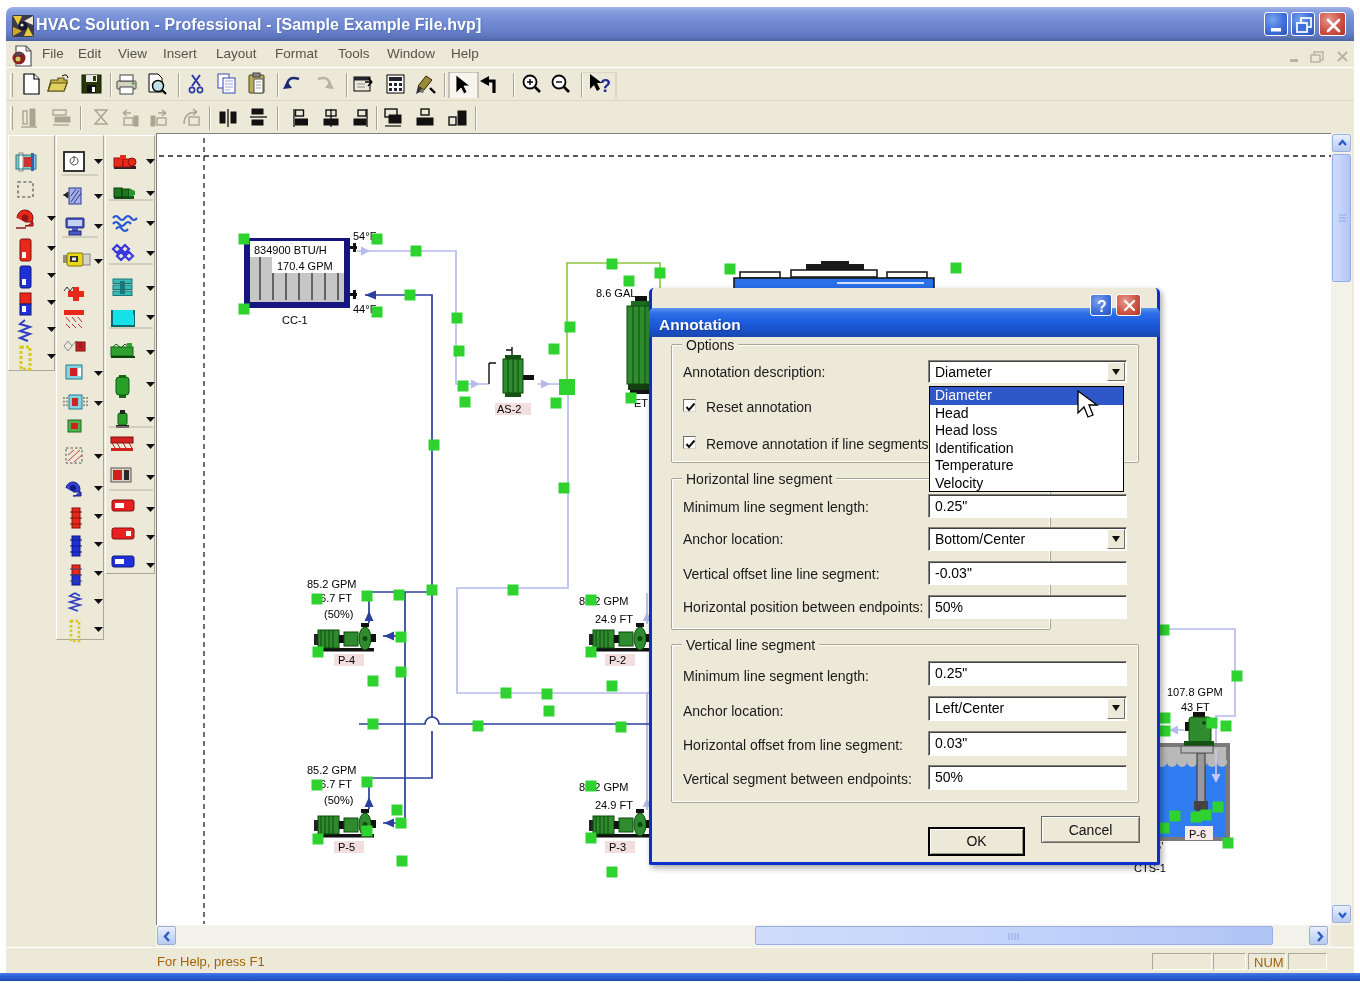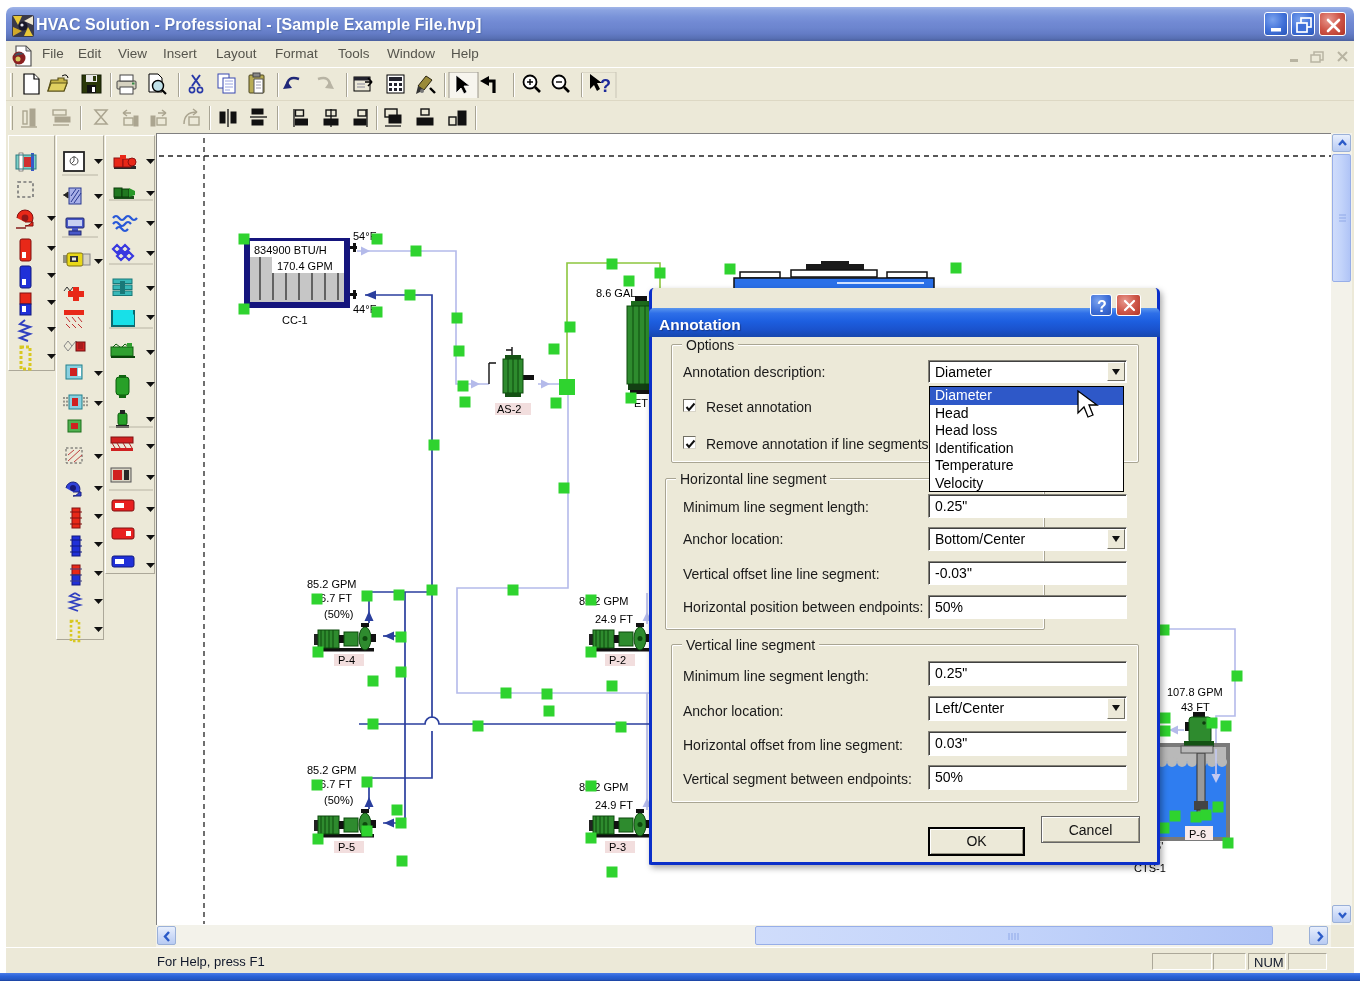--- a/index.html
+++ b/index.html
@@ -20,21 +20,21 @@
 .tsep{position:absolute;width:2px;height:24px;background:#a8a494;border-right:1px solid #fff;}
 .grip{position:absolute;width:3px;height:24px;border-left:1px solid #fff;border-right:1px solid #a8a490;}
 #client{position:absolute;left:0;top:125px;width:1348px;height:814px;background:#ece9d8;}
 #toolbox{position:absolute;left:0;top:0;width:150px;height:792px;background:#ece9d8;}
 .tbcol{position:absolute;background:#ece9d8;border:1px solid;border-color:#fff #aca899 #aca899 #fff;}
 #canvas{position:absolute;left:150px;top:0;width:1175px;height:792px;background:#fff;border-left:1px solid #808080;border-top:1px solid #808080;}
 #vscroll{position:absolute;left:1325px;top:0;width:21px;height:792px;background:#f3f2ea;}
 #hscroll{position:absolute;left:150px;top:792px;width:1175px;height:22px;background:#f3f2ea;}
 .sbtn{position:absolute;border:1px solid #9ab0d8;border-radius:2px;background:linear-gradient(180deg,#e8effc 0%,#cfdcf8 50%,#b8cbf2 100%);}
 .sthumb{position:absolute;border:1px solid #97aee8;border-radius:2px;background:linear-gradient(90deg,#cfdcfb 0%,#c2d3fa 50%,#b0c4f6 100%);}
-#statusbar{position:absolute;left:0;top:939px;width:1348px;height:26px;background:#ece9d8;border-top:1px solid #fff;font-size:13px;color:#0f172a;}
+#statusbar{position:absolute;left:0;top:939px;width:1348px;height:26px;background:#ece9d8;border-top:1px solid #fff;font-size:13px;color:#a16207;}
 .spanel{position:absolute;top:5px;height:17px;border:1px solid;border-color:#aca899 #fff #fff #aca899;}
 #taskbar{position:absolute;left:0;top:973px;width:1360px;height:8px;background:linear-gradient(180deg,#4a7ce8 0%,#2b63d8 40%,#2558c4 80%,#1a3f9a 100%);}
 .glabel{font-size:11px;color:#000;white-space:pre;}
 #dialog{position:absolute;left:649px;top:288px;width:511px;height:577px;background:#ece9d8;
  border:3px solid #0b2fc9;border-top:none;border-radius:5px 5px 2px 2px;box-shadow:2px 3px 6px rgba(0,0,0,0.35);}
 #dtitle{position:absolute;left:-3px;top:0;width:511px;height:29px;border-radius:5px 5px 0 0;
  background:linear-gradient(180deg,#5a96ee 0%,#2e6fe8 18%,#1d5fe0 45%,#1a52cc 75%,#1747ad 100%);margin-top:20px;}
 #dtitle span{position:absolute;left:10px;top:8px;color:#fff;font-weight:bold;font-size:15.5px;text-shadow:1px 1px 1px #1a3a8a;}
 .dhelp,.dclose{position:absolute;top:6px;width:22px;height:22px;border-radius:3px;border:1px solid #fff;}
 .dhelp{left:438px;background:radial-gradient(circle at 35% 30%,#7aa2ee 0%,#3f6fd8 55%,#2a55b8 100%);}
@@ -822,21 +822,21 @@
         </svg></div>
   </div>
   <div class="chk" style="left:31px;top:111px"><svg width="13" height="13">
         <path d="M2.5 6 L5 9 L10.5 2.5" stroke="#111" stroke-width="2" fill="none"></path>
       </svg></div>
   <span class="dlab" style="left:54px;top:111px">Reset annotation</span>
   <div class="chk" style="left:31px;top:148px"><svg width="13" height="13">
         <path d="M2.5 6 L5 9 L10.5 2.5" stroke="#111" stroke-width="2" fill="none"></path>
       </svg></div>
   <span class="dlab" style="left:54px;top:148px">Remove annotation if line segments are deleted</span>
-  <div class="grp" style="left:13px;top:190px;width:380px;height:152px">
+  <div class="grp" style="left:19px;top:190px;width:380px;height:152px">
       <span class="grplab">Horizontal line segment</span>
     </div>
   <span class="dlab" style="left:31px;top:211px">Minimum line segment length:</span>
   <div class="tbox" style="left:276px;top:206px;width:199px;height:24px">
       <span class="tval">0.25"</span>
     </div>
   <span class="dlab" style="left:31px;top:243px">Anchor location:</span>
   <div class="tbox" style="left:276px;top:239px;width:199px;height:24px">
       <span class="tval">Bottom/Center</span>
     <div class="cbtn"><svg width="17" height="17">

